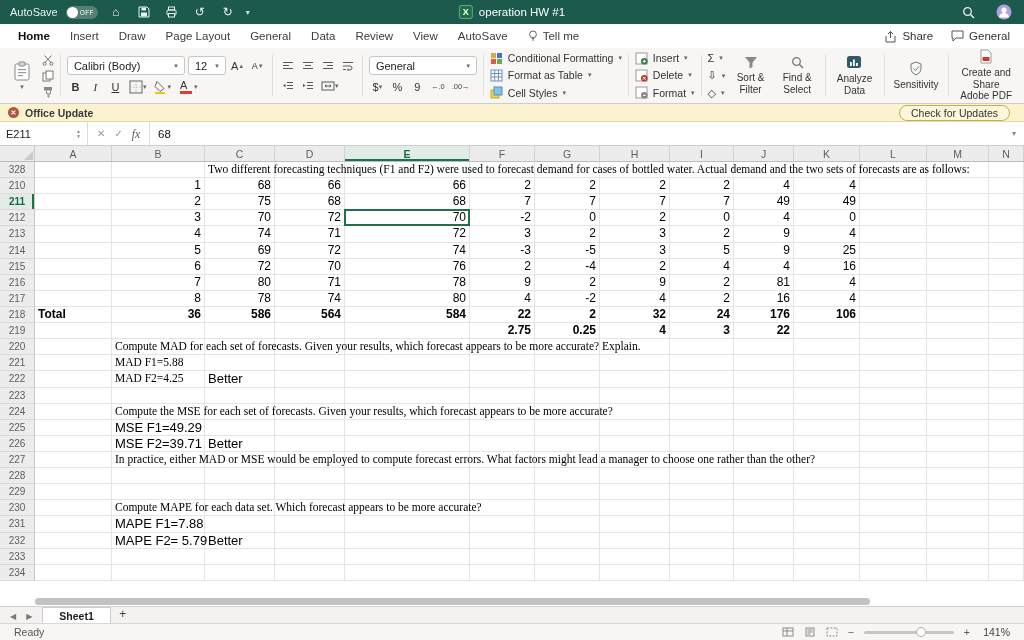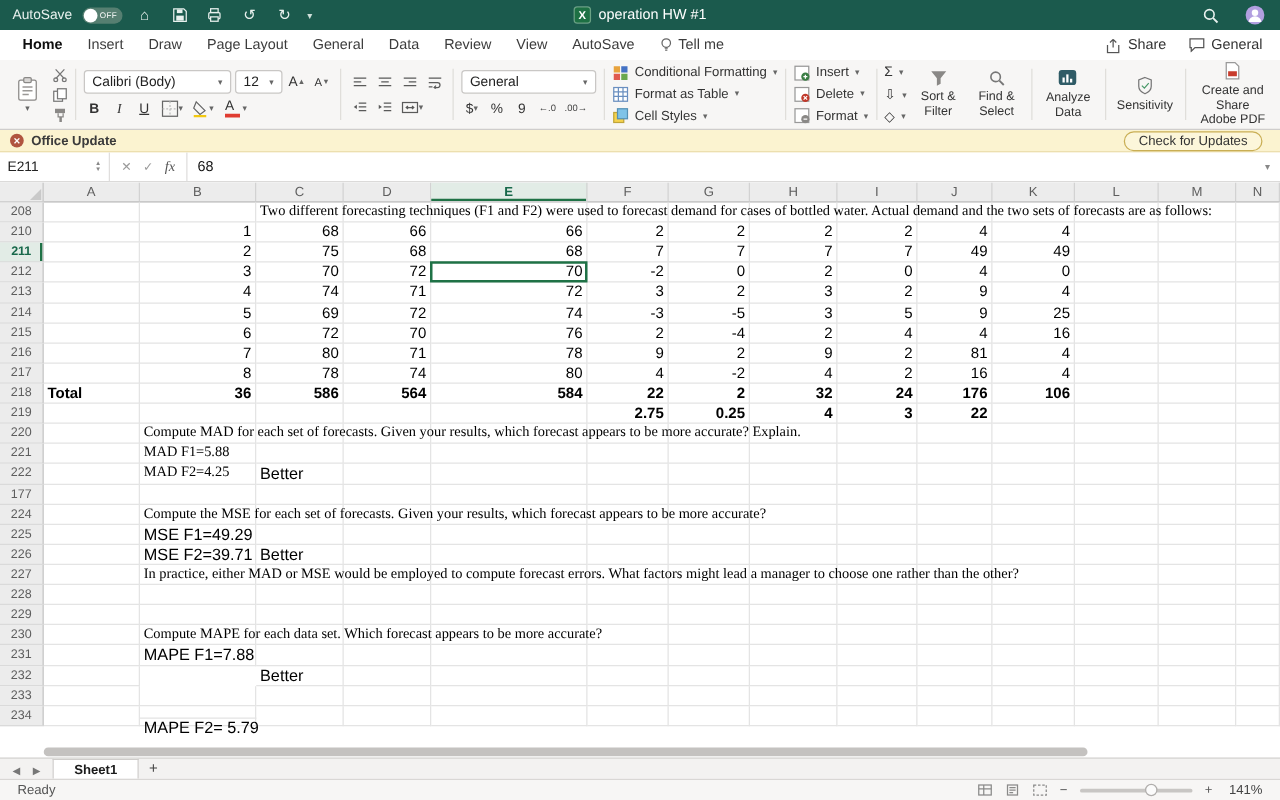--- a/index.html
+++ b/index.html
@@ -559,21 +559,21 @@
         <div class="colhead" style="width: 70px;">H</div>
         <div class="colhead" style="width: 64px;">I</div>
         <div class="colhead" style="width: 60px;">J</div>
         <div class="colhead" style="width: 66px;">K</div>
         <div class="colhead" style="width: 67px;">L</div>
         <div class="colhead" style="width: 62px;">M</div>
         <div class="colhead" style="width: 35px;">N</div>
       </div>
     <div class="gbody">
         <div class="grow" style="height: 16.11px;">
-          <div class="rowhead">208</div>
+          <div class="rowhead">328</div>
           <div class="cell" style="width: 77px; line-height: 15.11px;"></div>
           <div class="cell" style="width: 93px; line-height: 15.11px;"></div>
           <div class="cell serif spill" style="width: 70px; line-height: 15.11px;">Two different forecasting techniques (F1 and F2) were used to forecast demand for cases of bottled water. Actual demand and the two sets of forecasts are as follows:</div>
           <div class="cell" style="width: 70px; line-height: 15.11px;"></div>
           <div class="cell" style="width: 125px; line-height: 15.11px;"></div>
           <div class="cell" style="width: 65px; line-height: 15.11px;"></div>
           <div class="cell" style="width: 65px; line-height: 15.11px;"></div>
           <div class="cell" style="width: 70px; line-height: 15.11px;"></div>
           <div class="cell" style="width: 64px; line-height: 15.11px;"></div>
           <div class="cell" style="width: 60px; line-height: 15.11px;"></div>
@@ -797,21 +797,21 @@
           <div class="cell" style="width: 65px; line-height: 15.11px;"></div>
           <div class="cell" style="width: 70px; line-height: 15.11px;"></div>
           <div class="cell" style="width: 64px; line-height: 15.11px;"></div>
           <div class="cell" style="width: 60px; line-height: 15.11px;"></div>
           <div class="cell" style="width: 66px; line-height: 15.11px;"></div>
           <div class="cell" style="width: 67px; line-height: 15.11px;"></div>
           <div class="cell" style="width: 62px; line-height: 15.11px;"></div>
           <div class="cell" style="width: 35px; line-height: 15.11px;"></div>
         </div>
         <div class="grow" style="height: 16.11px;">
-          <div class="rowhead">177</div>
+          <div class="rowhead">223</div>
           <div class="cell" style="width: 77px; line-height: 15.11px;"></div>
           <div class="cell" style="width: 93px; line-height: 15.11px;"></div>
           <div class="cell" style="width: 70px; line-height: 15.11px;"></div>
           <div class="cell" style="width: 70px; line-height: 15.11px;"></div>
           <div class="cell" style="width: 125px; line-height: 15.11px;"></div>
           <div class="cell" style="width: 65px; line-height: 15.11px;"></div>
           <div class="cell" style="width: 65px; line-height: 15.11px;"></div>
           <div class="cell" style="width: 70px; line-height: 15.11px;"></div>
           <div class="cell" style="width: 64px; line-height: 15.11px;"></div>
           <div class="cell" style="width: 60px; line-height: 15.11px;"></div>
@@ -952,21 +952,21 @@
           <div class="cell" style="width: 64px; line-height: 15.11px;"></div>
           <div class="cell" style="width: 60px; line-height: 15.11px;"></div>
           <div class="cell" style="width: 66px; line-height: 15.11px;"></div>
           <div class="cell" style="width: 67px; line-height: 15.11px;"></div>
           <div class="cell" style="width: 62px; line-height: 15.11px;"></div>
           <div class="cell" style="width: 35px; line-height: 15.11px;"></div>
         </div>
         <div class="grow" style="height: 16.11px;">
           <div class="rowhead">232</div>
           <div class="cell" style="width: 77px; line-height: 15.11px;"></div>
-          <div class="cell big spill" style="width: 93px; line-height: 15.11px; margin-top: 41px;">MAPE F2= 5.79</div>
+          <div class="cell big spill" style="width: 93px; line-height: 15.11px;">MAPE F2= 5.79</div>
           <div class="cell big" style="width: 70px; line-height: 15.11px;">Better</div>
           <div class="cell" style="width: 70px; line-height: 15.11px;"></div>
           <div class="cell" style="width: 125px; line-height: 15.11px;"></div>
           <div class="cell" style="width: 65px; line-height: 15.11px;"></div>
           <div class="cell" style="width: 65px; line-height: 15.11px;"></div>
           <div class="cell" style="width: 70px; line-height: 15.11px;"></div>
           <div class="cell" style="width: 64px; line-height: 15.11px;"></div>
           <div class="cell" style="width: 60px; line-height: 15.11px;"></div>
           <div class="cell" style="width: 66px; line-height: 15.11px;"></div>
           <div class="cell" style="width: 67px; line-height: 15.11px;"></div>

